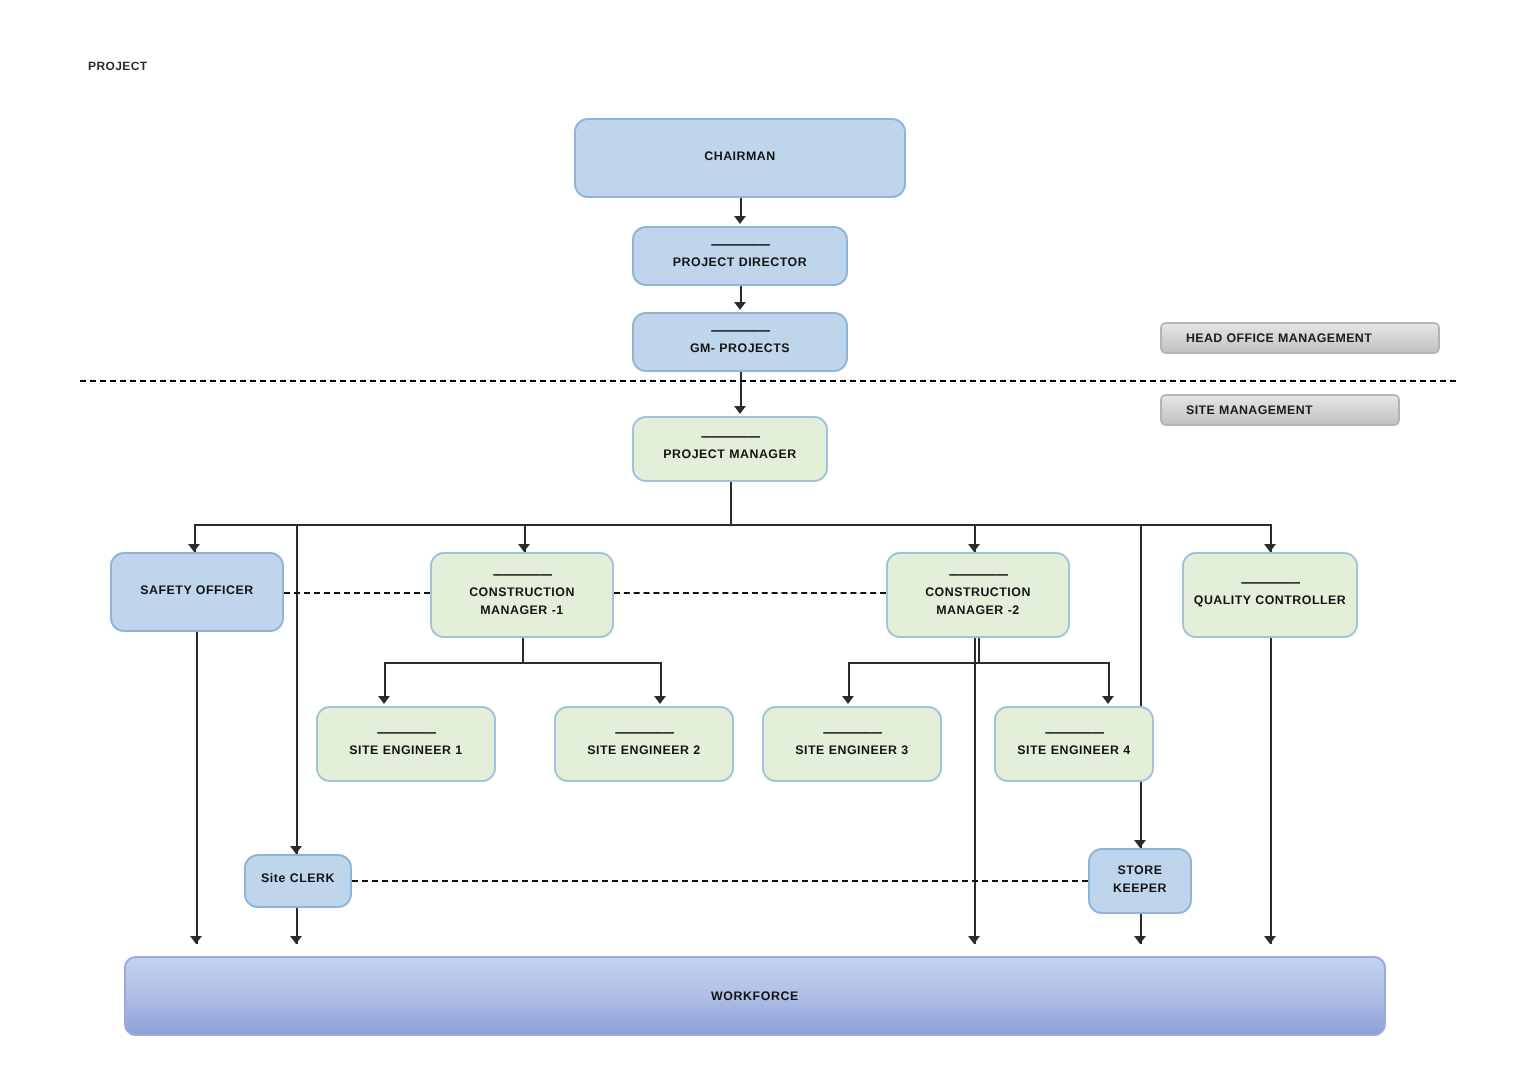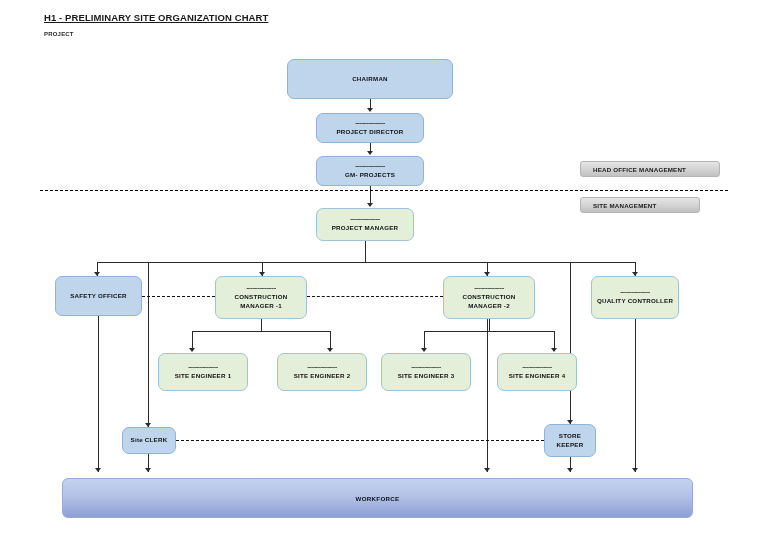--- a/index.html
+++ b/index.html
@@ -147,21 +147,20 @@
     height: 0;
     border-top: 1.8px dashed #000000;
     z-index: 3;
   }
 </style>
 </head>
 <body>
 
 <div id="page">
 
-  <div id="chart-title">H1 - PRELIMINARY SITE ORGANIZATION CHART</div>
   <div id="chart-subtitle">PROJECT</div>
 
   <div class="legend-chip" style="left:580px; top:161px; width:140px; height:16px;">
     <span>HEAD OFFICE MANAGEMENT</span>
   </div>
   <div class="legend-chip" style="left:580px; top:197px; width:120px; height:16px;">
     <span>SITE MANAGEMENT</span>
   </div>
 
   <div id="main-divider" style="left:40px; top:190px; width:688px;"></div>

